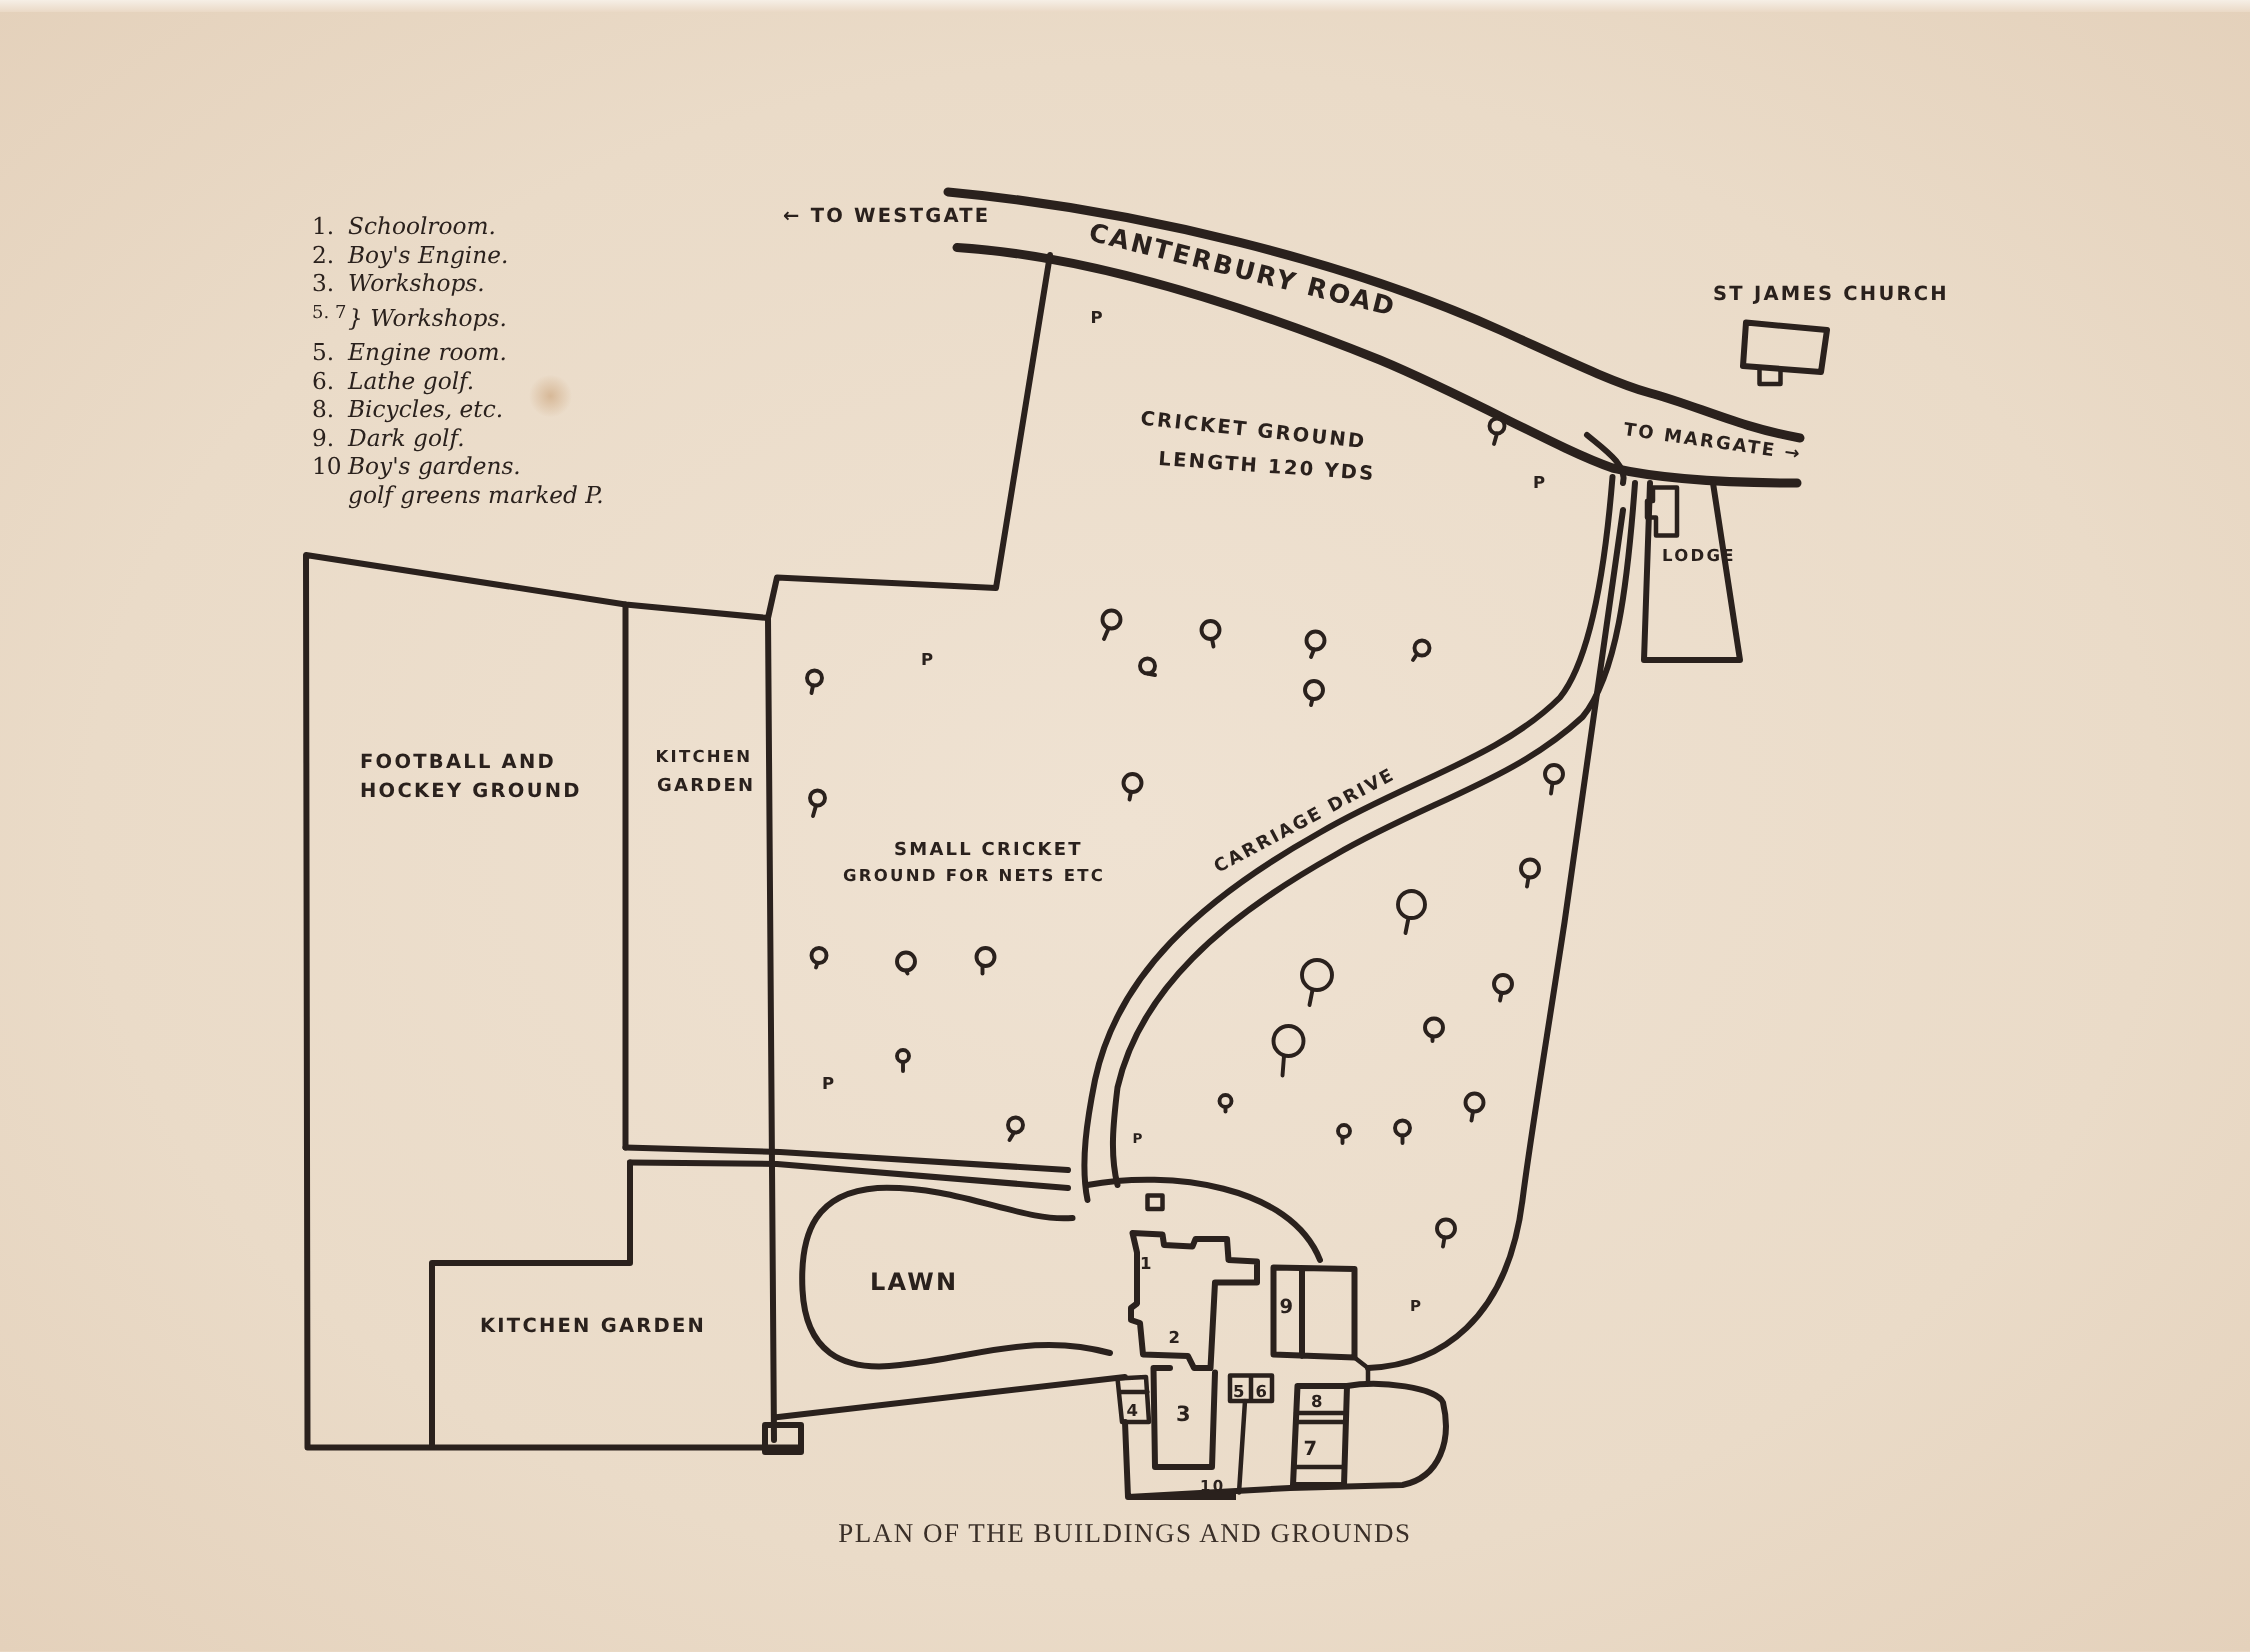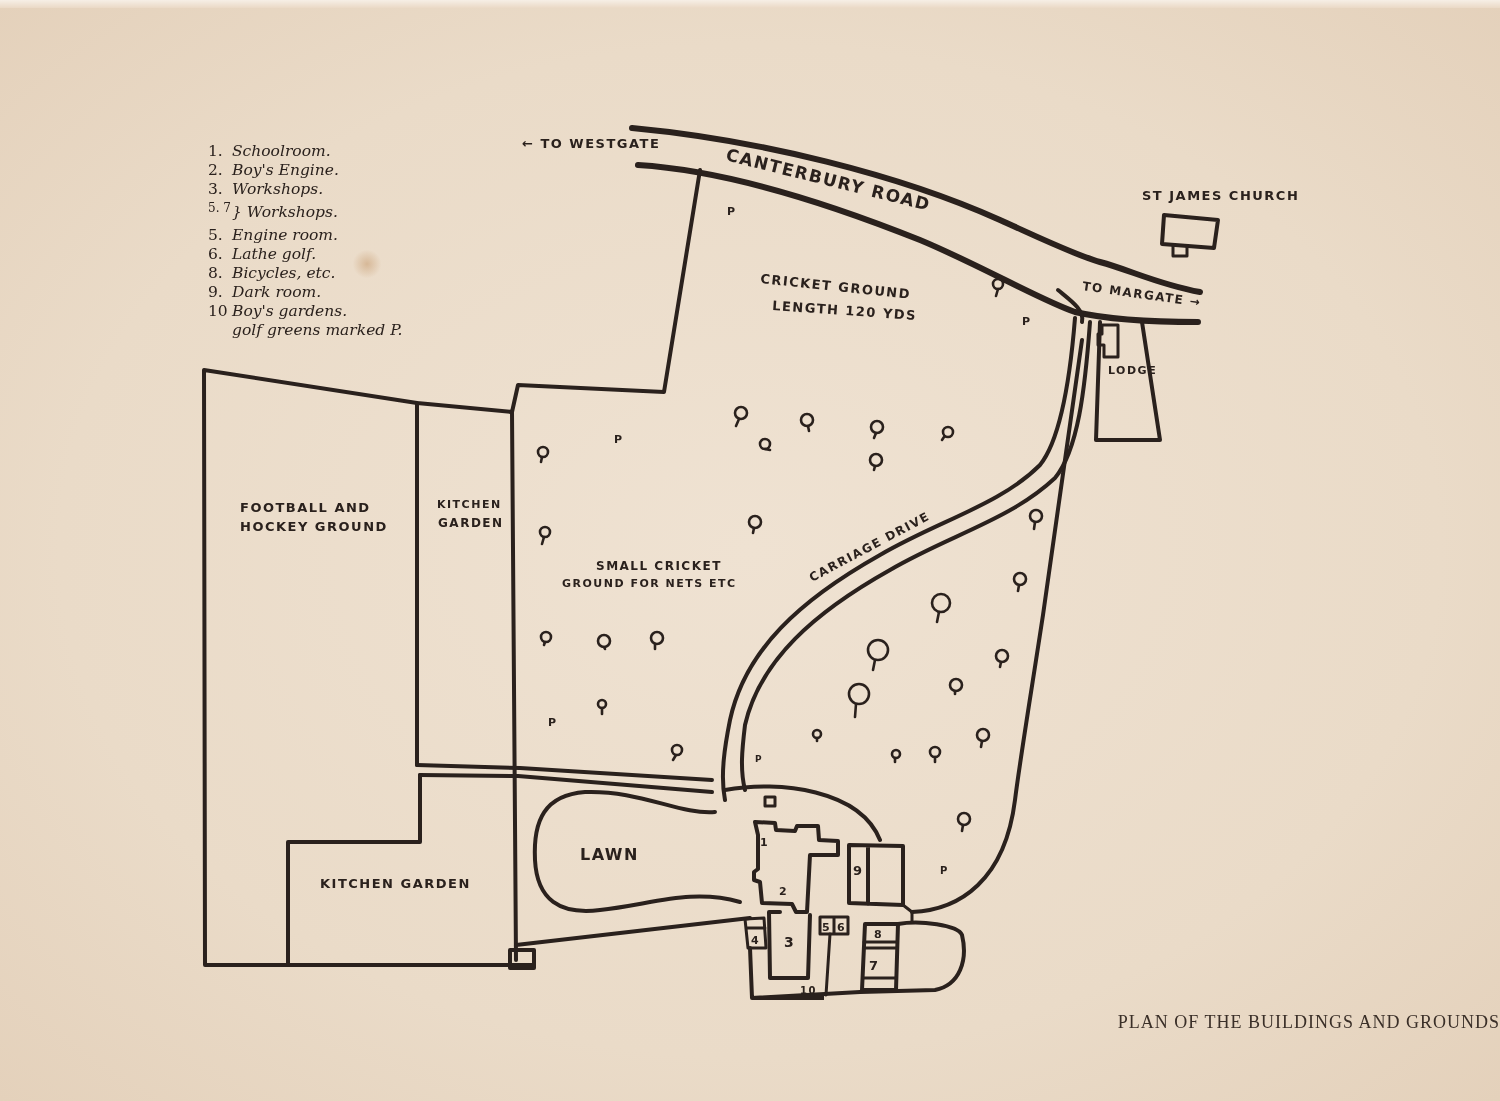--- a/index.html
+++ b/index.html
@@ -17,21 +17,21 @@
       background: linear-gradient(#f6efe6, #ead9c6);
     }
     svg.map { position: absolute; left: 0; top: 0; }
     .ink { stroke: #2a211d; fill: none; stroke-linecap: round; stroke-linejoin: round; }
     .hand {
       font-family: "DejaVu Sans", sans-serif; fill: #2a211d; font-weight: bold;
       letter-spacing: 1.5px;
     }
     .caption {
       position: absolute; left: 0; width: 1500px; top: 1012px;
-      text-align: right;
+      text-align: center;
       font-family: "Liberation Serif", serif; font-size: 18px; letter-spacing: 1px;
       color: #3a2f28;
     }
     .legend {
       position: absolute; left: 208px; top: 142px; width: 260px;
       font-family: "DejaVu Serif", serif; font-style: italic; font-size: 15.5px;
       color: #2a211d; line-height: 19px;
     }
     .legend .row { display: flex; white-space: nowrap; }
     .legend .num { width: 24px; font-style: normal; }
@@ -72,21 +72,21 @@
   <div class="row">
       <span class="num">6.</span>
       <span>Lathe golf.</span>
     </div>
   <div class="row">
       <span class="num">8.</span>
       <span>Bicycles, etc.</span>
     </div>
   <div class="row">
       <span class="num">9.</span>
-      <span>Dark room.</span>
+      <span>Dark golf.</span>
     </div>
   <div class="row">
       <span class="num">10</span>
       <span>Boy's gardens.</span>
     </div>
   <div class="row">
       <span class="num"></span>
       <span>golf greens marked P.</span>
     </div>
 </div>

